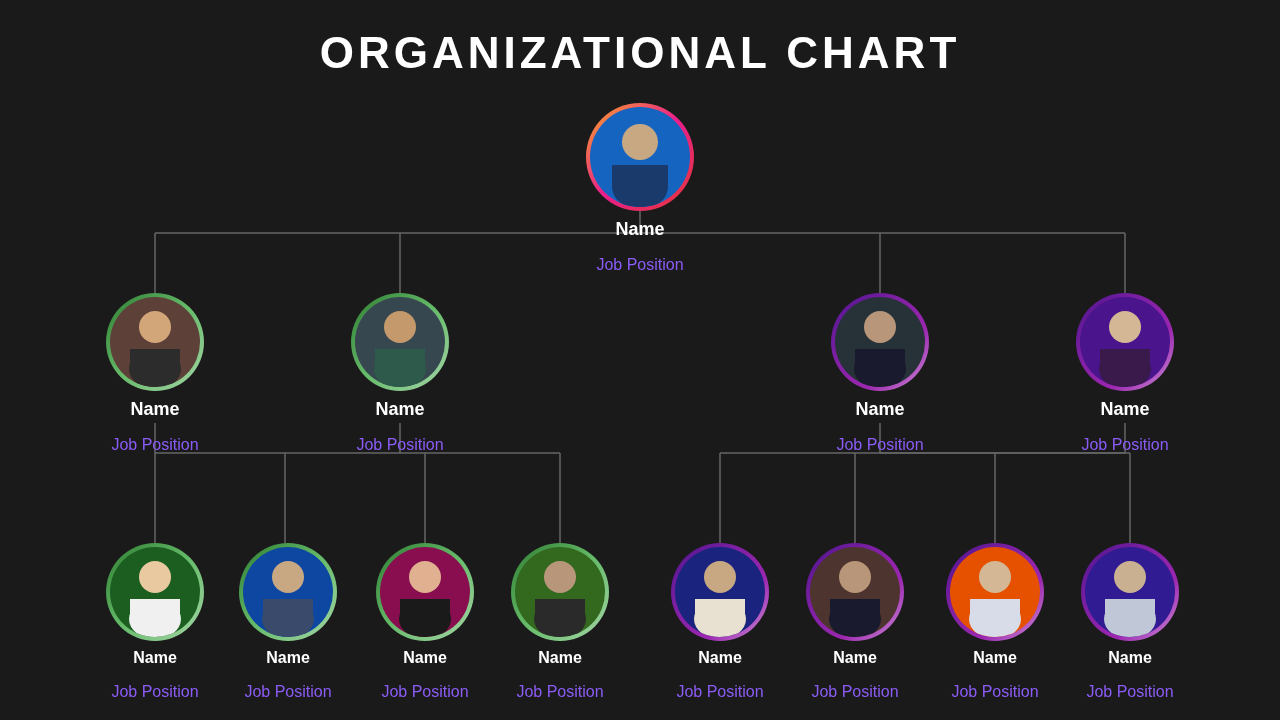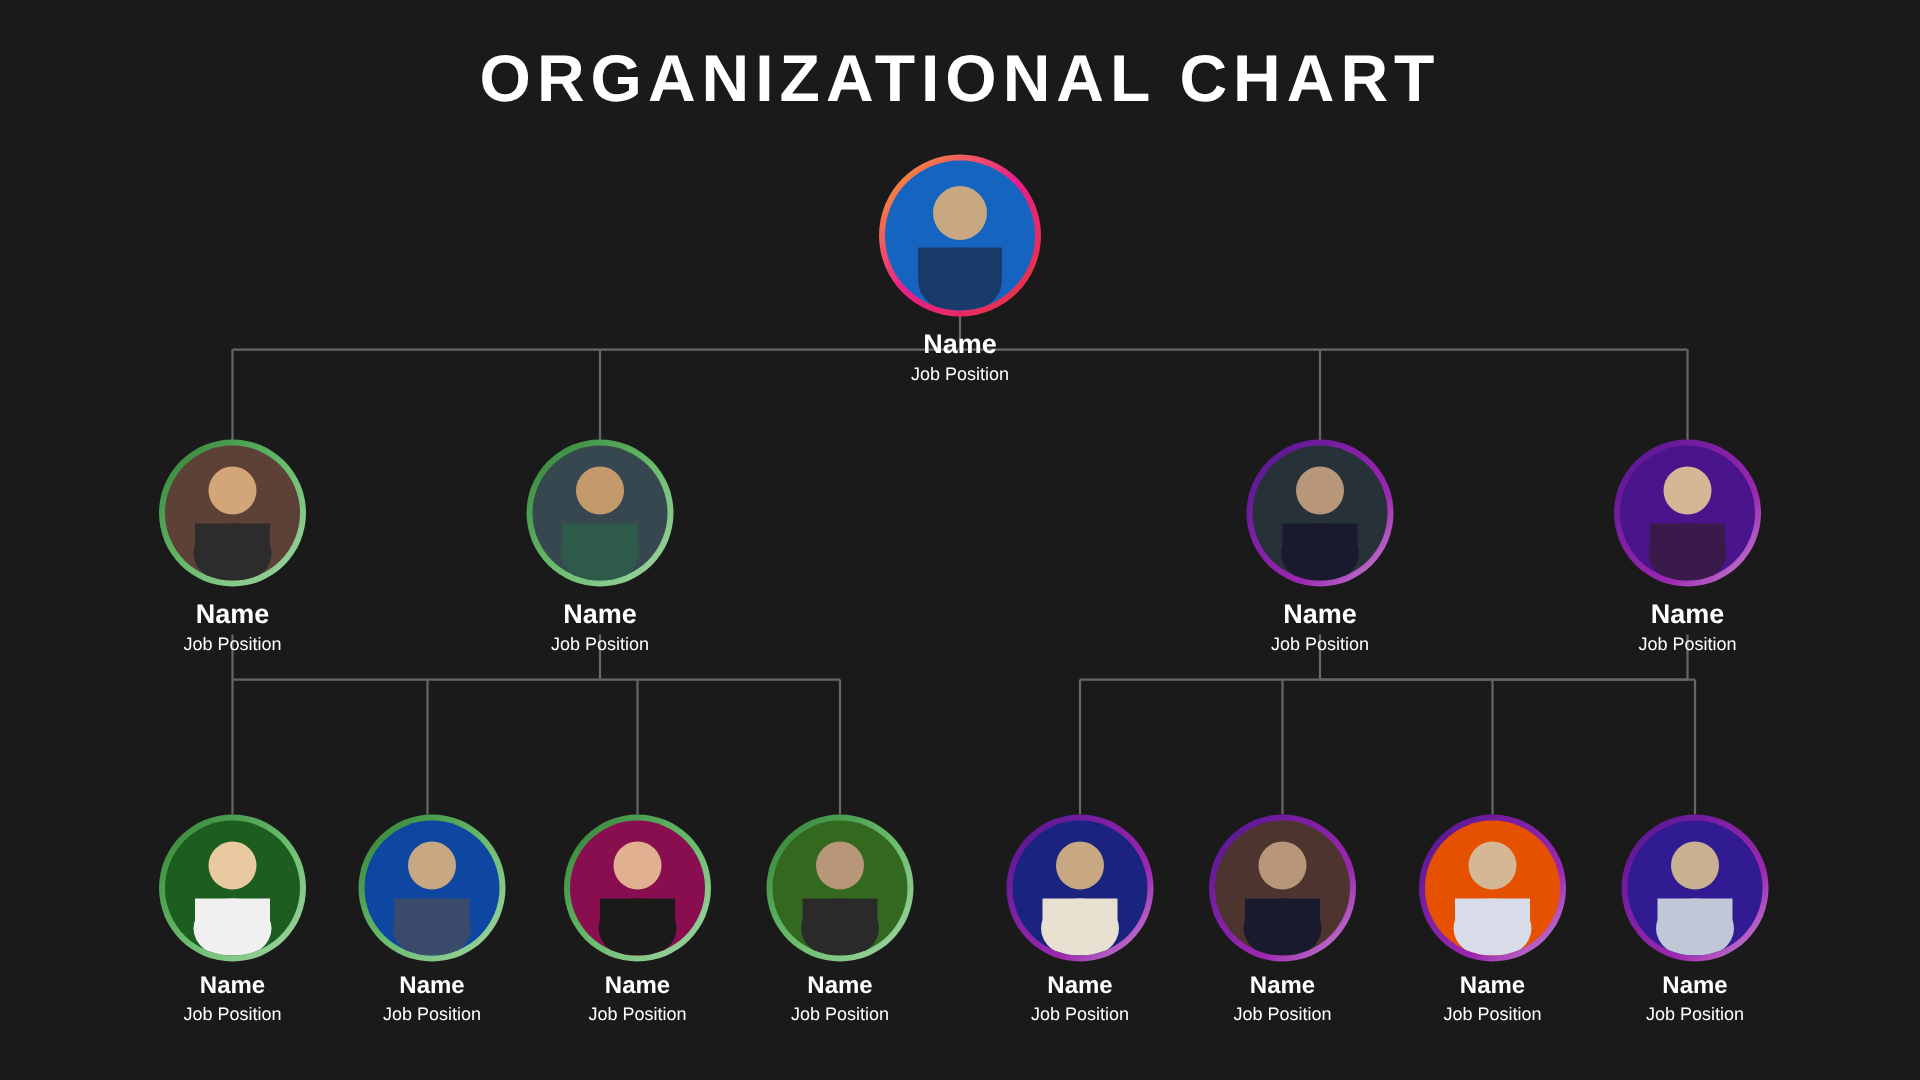--- a/index.html
+++ b/index.html
@@ -76,24 +76,24 @@
       color: #ffffff;
       font-size: 18px;
       font-weight: 700;
     }
     .node-name-sm {
       color: #ffffff;
       font-size: 16px;
       font-weight: 700;
     }
     .node-pos {
-      color: #ffffff;
-      font-size: 12px;
+      color: #8b5cf6;
+      font-size: 16px;
       font-weight: 400;
-      margin-top: 2px;
+      margin-top: 16px;
     }
     
     .ring-pink-orange {
       background: linear-gradient(135deg, #f9a825, #e91e8c, #e53935);
     }
     .ring-green {
       background: linear-gradient(135deg, #2e7d32, #66bb6a, #a5d6a7);
     }
     .ring-purple {
       background: linear-gradient(135deg, #4a148c, #7b1fa2, #9c27b0, #ce93d8);

